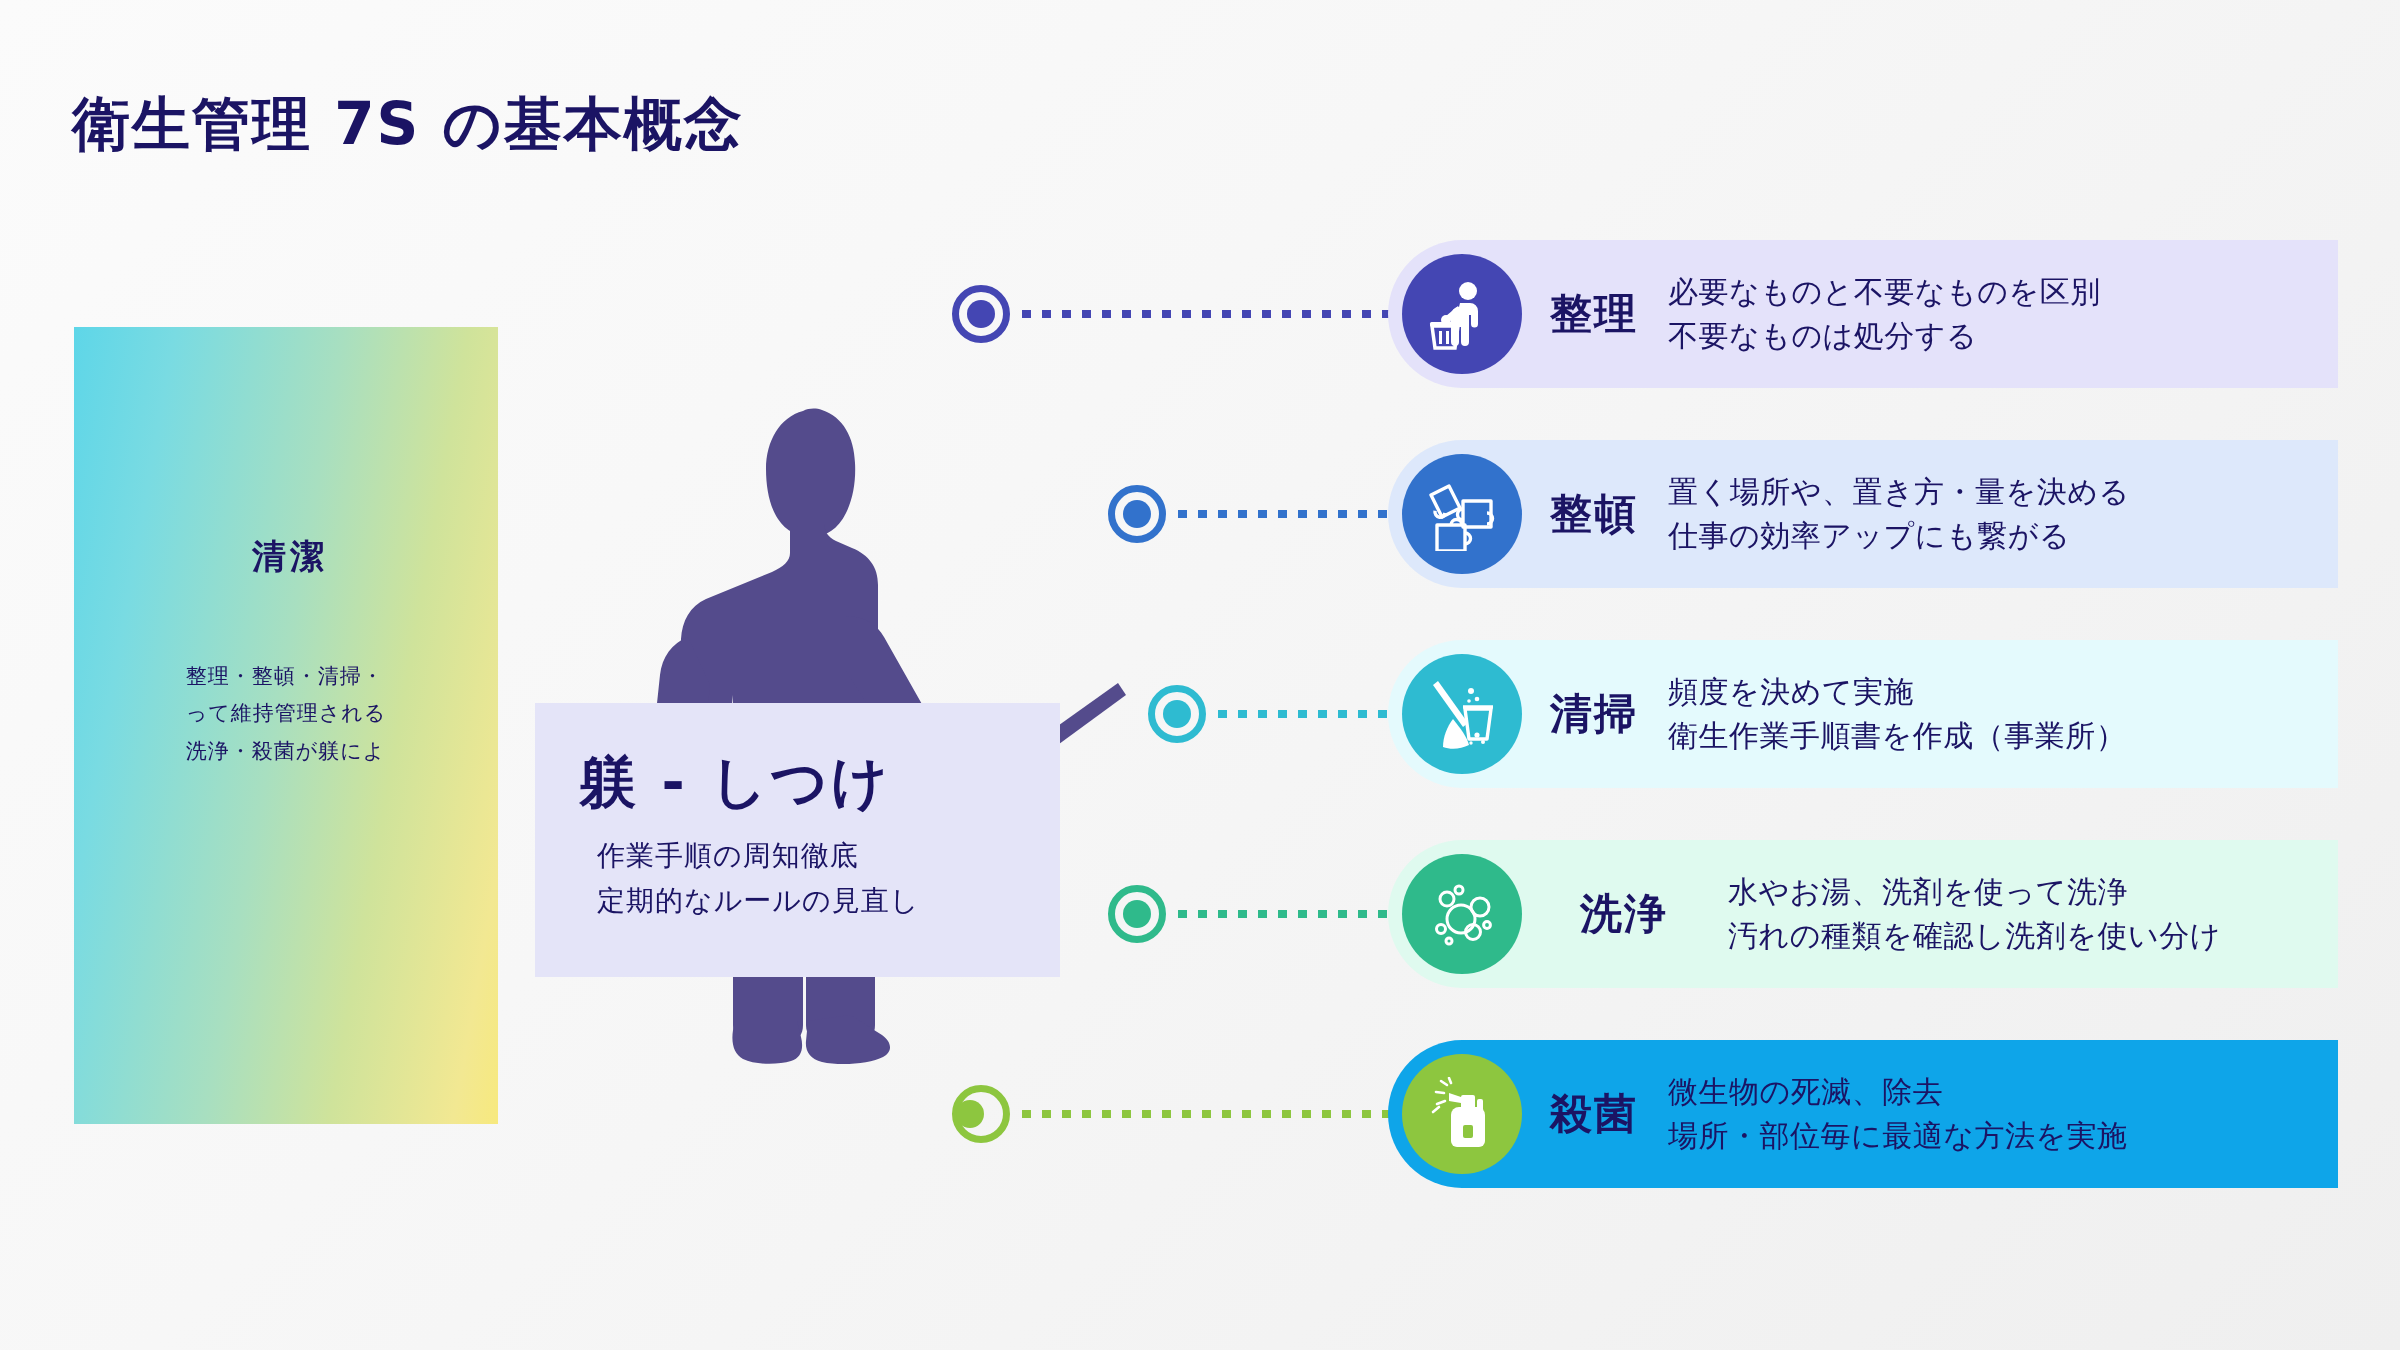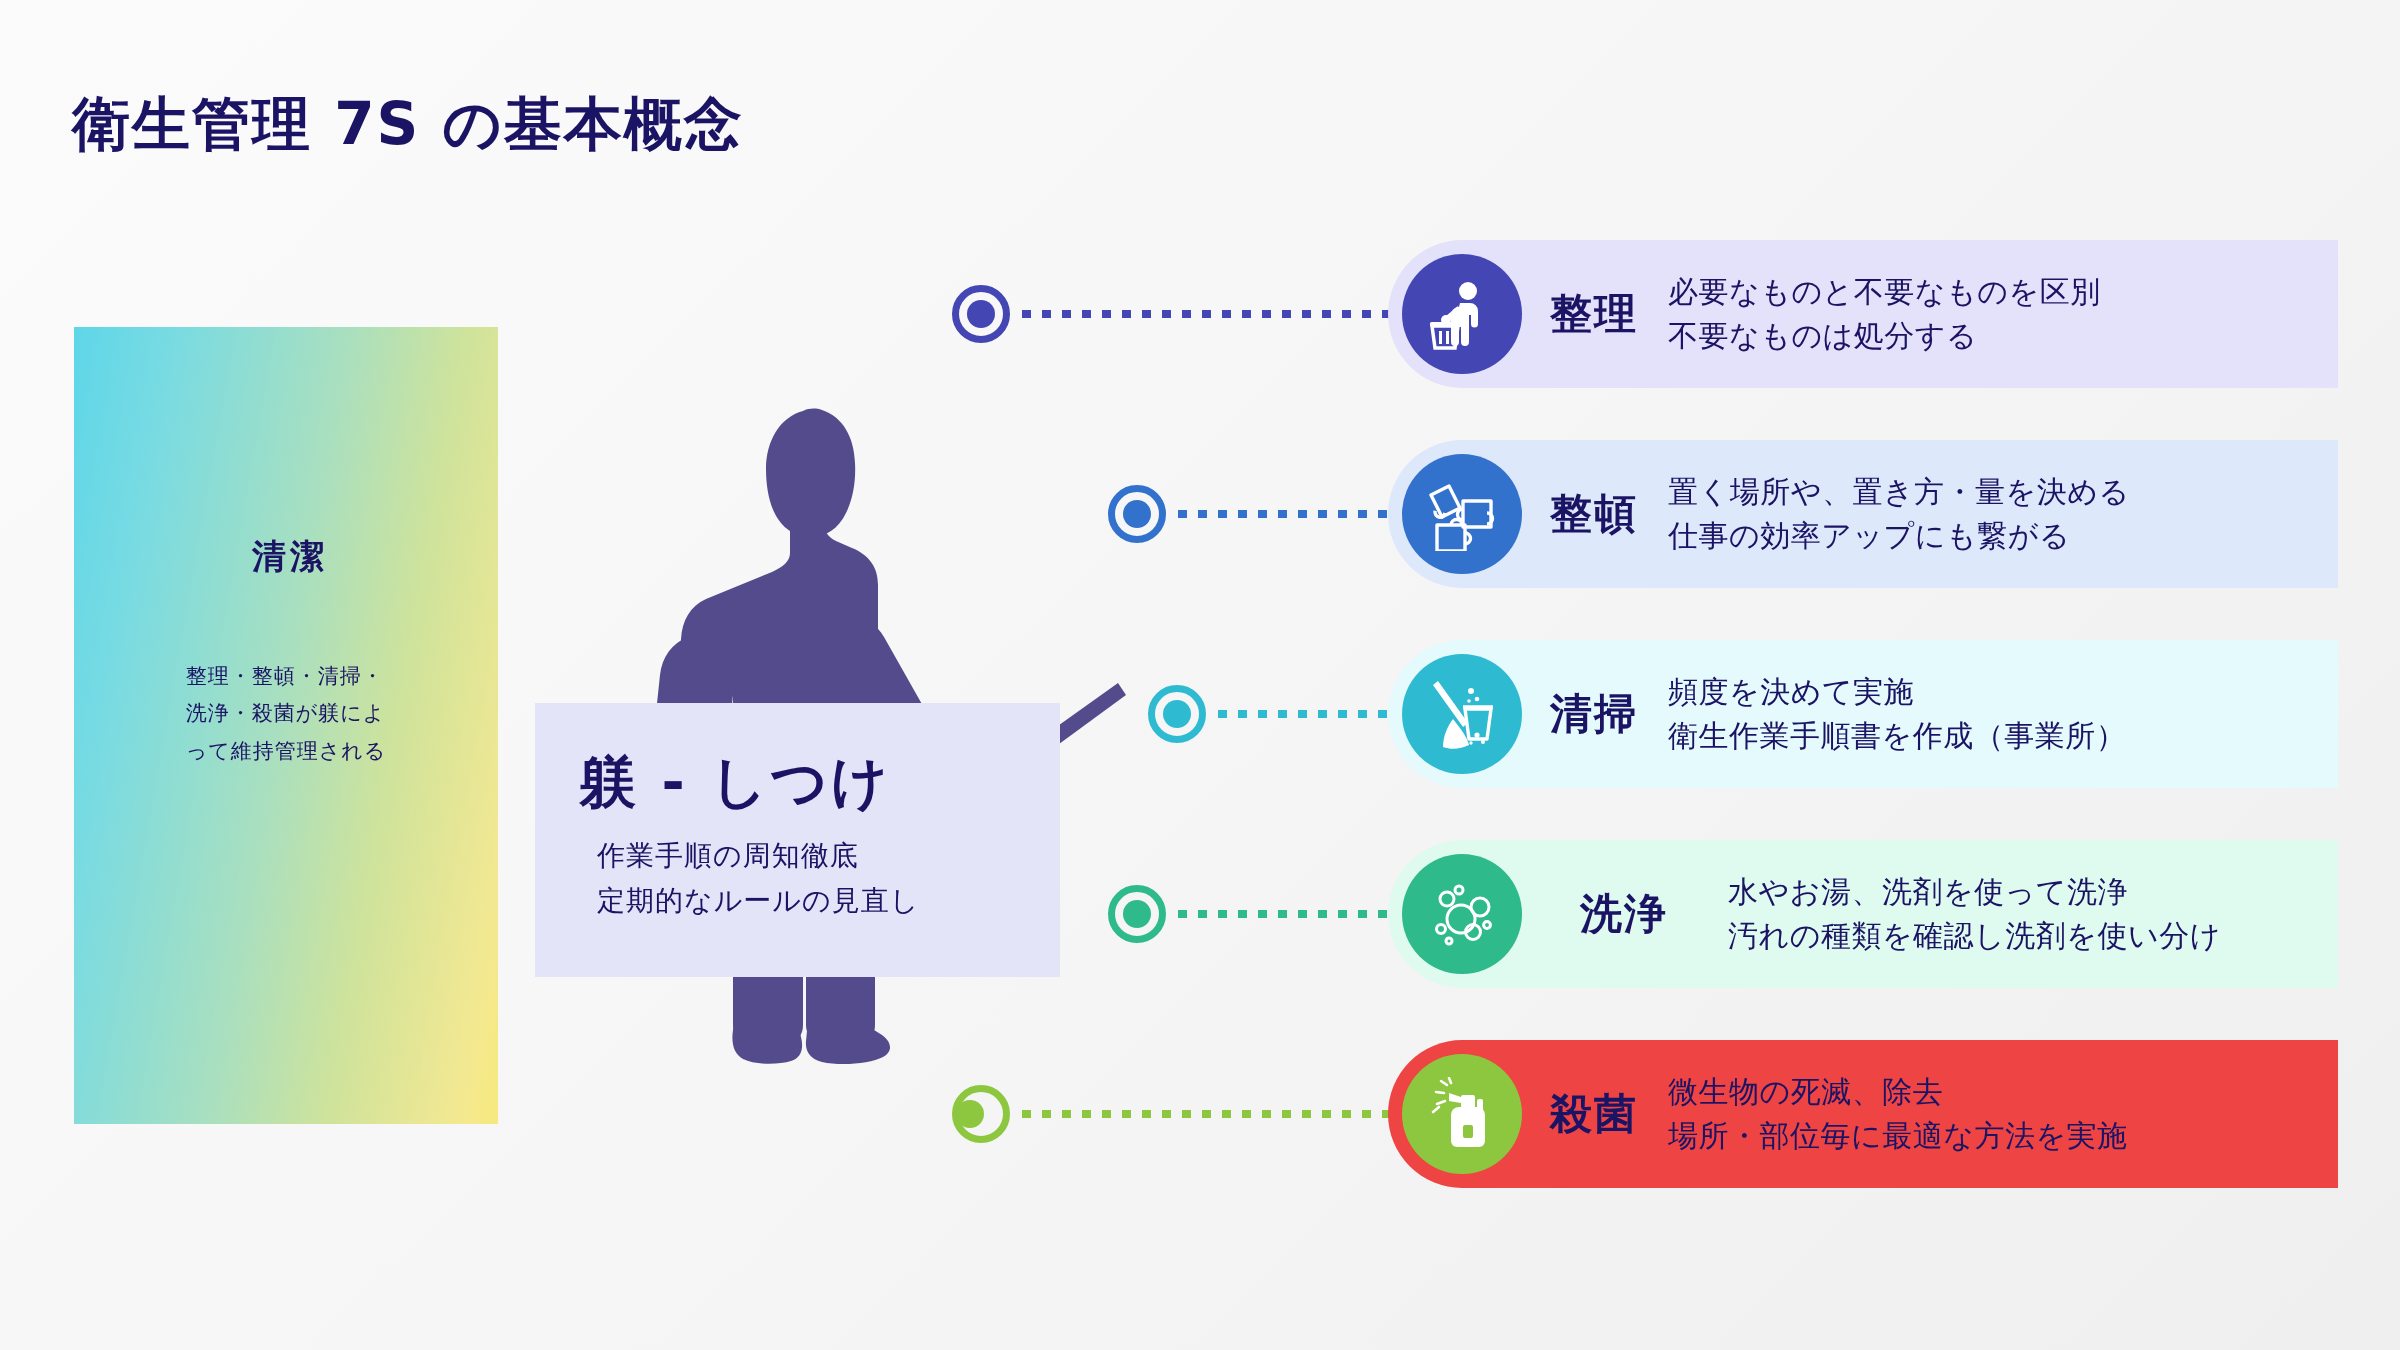--- a/index.html
+++ b/index.html
@@ -159,22 +159,22 @@
 </style>
 </head>
 <body>
 
 <div id="page-title">衛生管理 7S の基本概念</div>
 
 <div id="seiketsu-panel">
   <div id="seiketsu-title">清潔</div>
   <div id="seiketsu-desc">
     <div>整理・整頓・清掃・</div>
+    <div>って維持管理される</div>
     <div>洗浄・殺菌が躾によ</div>
-    <div>って維持管理される</div>
   </div>
 </div>
 
 <svg id="presenter" viewBox="0 0 500 680">
   <g fill="#544b8c">
 
     <path d="M163 26 C140 32 126 56 126 84 C126 104 130 122 138 134
              C146 146 158 152 170 152 C186 152 198 144 206 128
              C213 114 216 96 215 78 C214 52 203 32 182 25 C176 23 169 23 163 26 Z"></path>
 
@@ -332,21 +332,21 @@
       </g>
     </svg>
   </div>
   <div class="card-term">洗浄</div>
   <div class="card-lines">
     <div>水やお湯、洗剤を使って洗浄</div>
     <div>汚れの種類を確認し洗剤を使い分け</div>
   </div>
 </div>
 
-<div class="card" style="left:1388px; top:1040px; width:950px; background:#ef4444;">
+<div class="card" style="left:1388px; top:1040px; width:950px; background:#0ea5e9;">
   <div class="card-icon" style="background:#8dc63f;">
     <svg width="74" height="74" viewBox="0 0 74 74">
       <g fill="#ffffff">
         <path d="M34 30 h18 a8 8 0 0 1 8 8 v26 a6 6 0 0 1 -6 6 h-22 a6 6 0 0 1 -6 -6 v-26 a8 8 0 0 1 8 -8 z"></path>
         <rect x="36" y="18" width="14" height="14" rx="2"></rect>
         <path d="M36 20 l-12 -4 v8 l12 2 z"></path>
         <rect x="52" y="22" width="6" height="16" rx="2"></rect>
       </g>
       <g stroke="#ffffff" stroke-width="2.6" stroke-linecap="round">
         <path d="M22 8 l-6 -4"></path>

